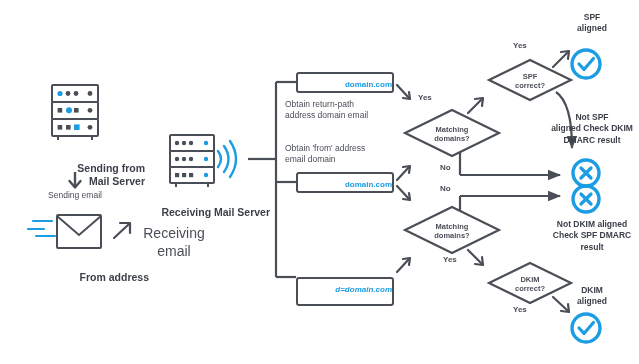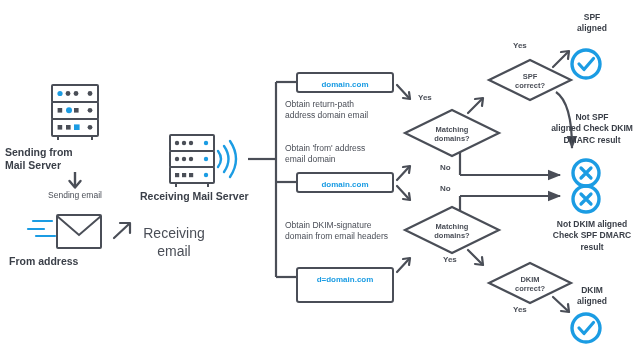--- a/index.html
+++ b/index.html
@@ -35,21 +35,21 @@
     font-weight: bold;
     text-align: center;
     line-height: 1.2;
     white-space: pre-line;
   }
   .boxlabel {
     position: absolute;
     color: #1b9ce3;
     font-size: 8px;
     font-weight: bold;
-    text-align: center;
+    text-align: right;
     width: 100%;
     left: 0;
   }
   .tagbox {
     position: absolute;
     border: 2px solid #4a4e57;
     border-radius: 3px;
     box-sizing: border-box;
     display: flex;
     align-items: center;
@@ -72,24 +72,25 @@
     text-align: center;
     line-height: 1.35;
     white-space: pre-line;
     width: 100px;
   }
   .node-title {
     position: absolute;
     color: #3a3f48;
     font-size: 10.5px;
     font-weight: bold;
-    text-align: left;
+    text-align: right;
     line-height: 1.25;
     white-space: pre-line;
     width: 140px;
+    margin-top: 16px;
   }
   .small-cap {
     position: absolute;
     color: #4a4e57;
     font-size: 8.5px;
     text-align: center;
     white-space: pre-line;
     line-height: 1.3;
   }
 </style>
@@ -263,37 +264,35 @@
 
   <div class="node-title" style="left:5px; top:146px;">Sending from
 Mail Server</div>
 
   <div class="small-cap" style="left:35px; top:190px; width:80px; font-size:8.5px;">Sending email</div>
 
   <div class="node-title" style="left:9px; top:255px; font-size:10.5px;">From address</div>
 
   <div class="small-cap" style="left:134px; top:224px; width:80px; font-size:14px;">Receiving email</div>
 
-  <div class="node-title" style="left:140px; top:190px;">Receiving Mail Server</div>
+  <div class="node-title" style="left:130px; top:190px;">Receiving Mail Server</div>
 
   <div class="tagbox" style="left:296px; top:72px; width:98px; height:21px;">
     <span class="boxlabel" style="top:6px;">domain.com</span>
   </div>
   <div class="desc" style="left:285px; top:99px;">Obtain return-path
 address domain email</div>
 
   <div class="desc" style="left:285px; top:143px;">Obtain 'from' address
 email domain</div>
   <div class="tagbox" style="left:296px; top:172px; width:98px; height:21px;">
     <span class="boxlabel" style="top:6px;">domain.com</span>
   </div>
 
-  <div class="desc" style="left:285px; top:220px;">Obtain DKIM-signature
-domain from email headers</div>
-  <div class="tagbox" style="left:296px; top:267px; width:98px; height:36px;">
+  <div class="tagbox" style="left:296px; top:277px; width:98px; height:29px;font-style:italic;">
     <span class="boxlabel" style="top:6px;">d=domain.com</span>
   </div>
 
   <div class="diamond-label" style="left:422px; top:125px; width:60px;">Matching
 domains?</div>
   <div class="diamond-label" style="left:500px; top:72px; width:60px;">SPF
 correct?</div>
   <div class="diamond-label" style="left:422px; top:222px; width:60px;">Matching
 domains?</div>
   <div class="diamond-label" style="left:500px; top:275px; width:60px;">DKIM

